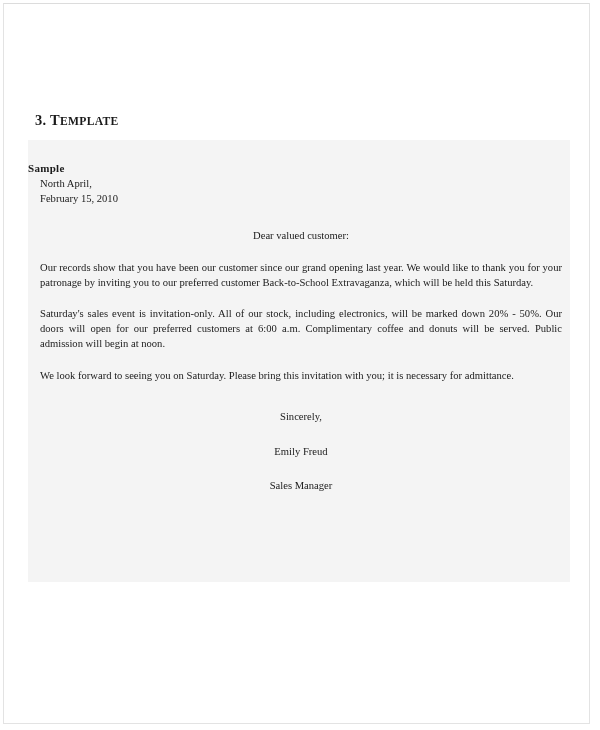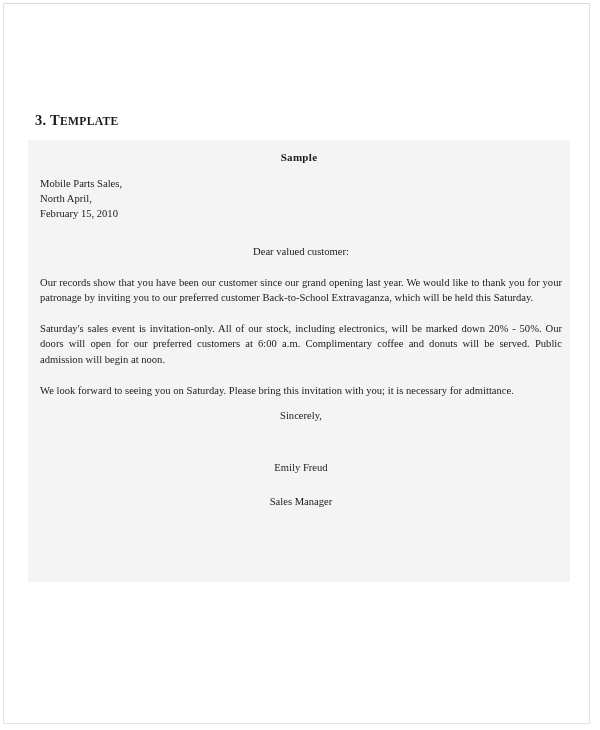--- a/index.html
+++ b/index.html
@@ -59,22 +59,22 @@
     height: 442px;
     background: #f4f4f4;
     box-sizing: border-box;
     padding: 0;
   }
 
   .doc-title {
     position: absolute;
     left: 0;
     right: 0;
-    top: 11px;
-    text-align: center;
+    top: 22px;
+    text-align: left;
     font-size: 11px;
     font-weight: bold;
     letter-spacing: 0.3px;
   }
 
   .letter-body {
     position: absolute;
     left: 12px;
     top: 36px;
     width: 522px;
@@ -95,24 +95,24 @@
     text-align: justify;
     text-justify: inter-word;
   }
   .para.nojust {
     text-align: center;
   }
   .para.salutation {
     margin-top: 22px;
   }
   .para.sign-off {
-    margin-top: 10px;
+    margin-top: 26px;
   }
   .para.sign-name {
-    margin-top: 37px;
+    margin-top: 20px;
   }
   .para.sign-role {
     margin-top: 19px;
   }
 </style>
 </head>
 <body>
 
 <div class="page-frame"></div>
 
@@ -120,21 +120,20 @@
   <span class="num">3.</span><span>&nbsp;</span><span class="word-first">T</span><span class="word-rest">EMPLATE</span>
 </div>
 
 <div class="letter-panel">
 
   <div class="doc-title">Sample</div>
 
   <div class="letter-body">
 
     <div class="addr-block">
-      <span class="addr-line">Mobile Parts Sales,</span>
       <span class="addr-line">North April,</span>
       <span class="addr-line">February 15, 2010</span>
     </div>
 
     <p class="para nojust salutation">Dear valued customer:</p>
 
     <p class="para">Our records show that you have been our customer since our grand opening last year. We would like to thank you for your patronage by inviting you to our preferred customer Back-to-School Extravaganza, which will be held this Saturday.</p>
 
     <p class="para">Saturday's sales event is invitation-only. All of our stock, including electronics, will be marked down 20% - 50%. Our doors will open for our preferred customers at 6:00 a.m. Complimentary coffee and donuts will be served. Public admission will begin at noon.</p>
 

